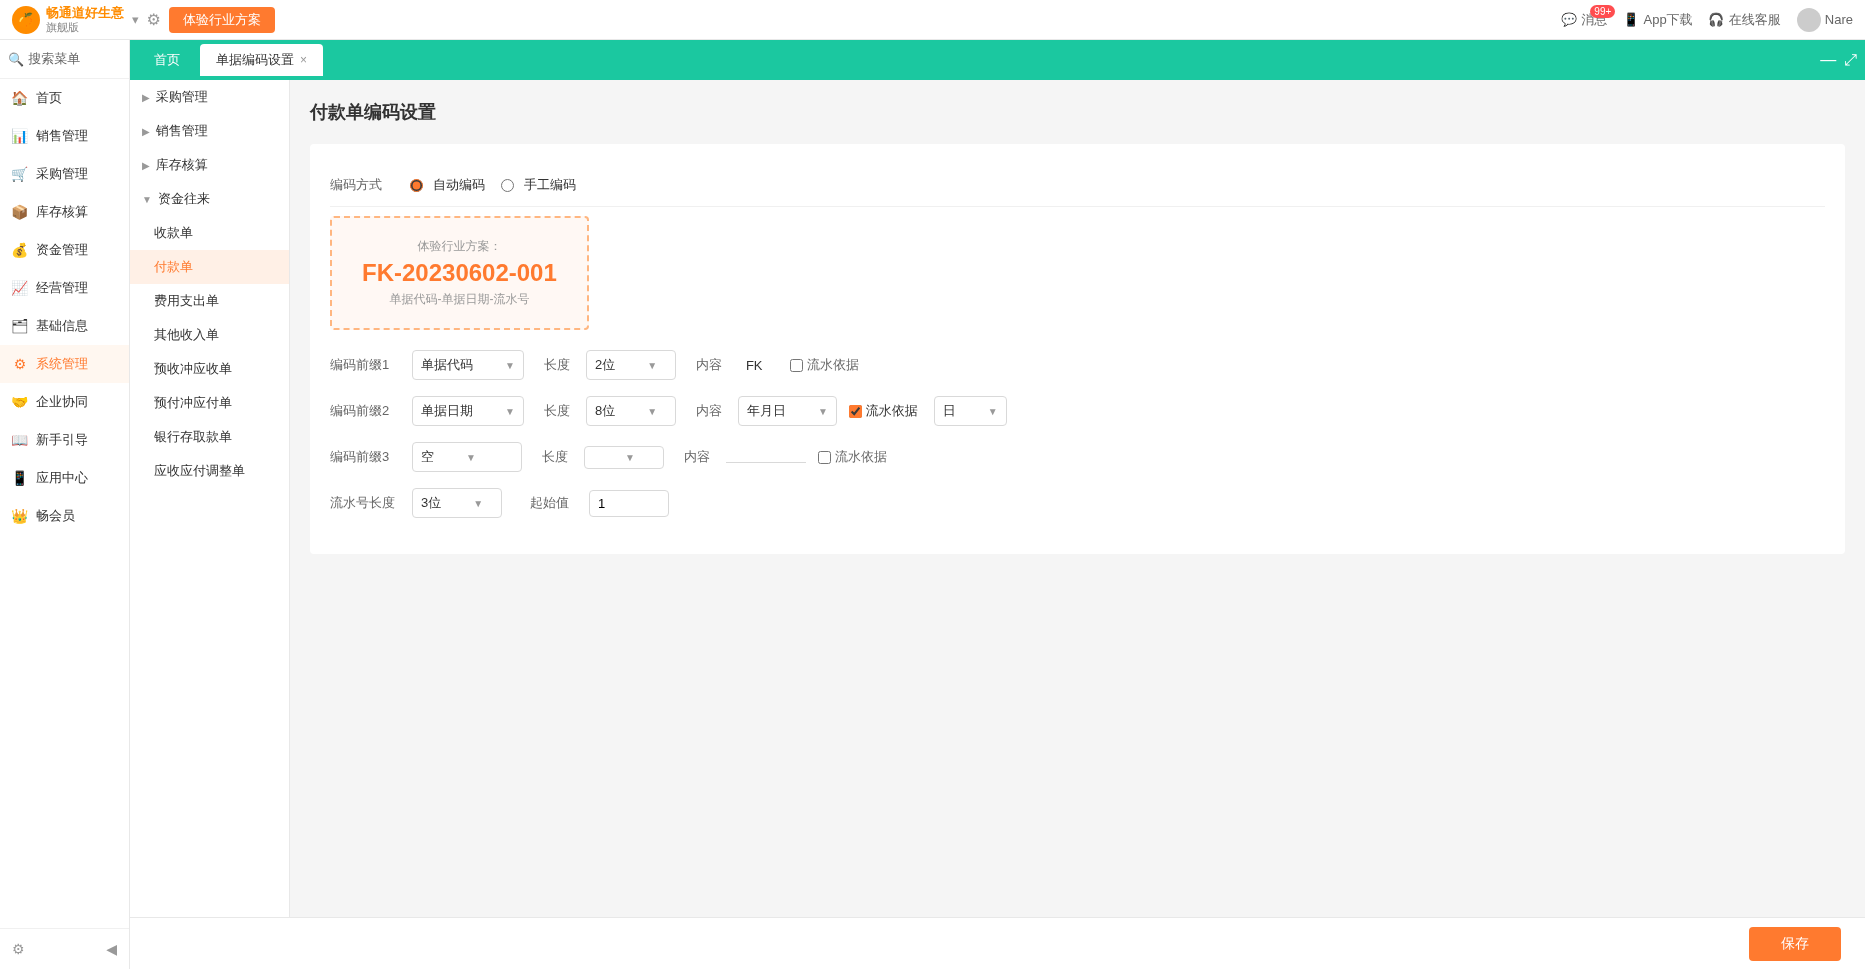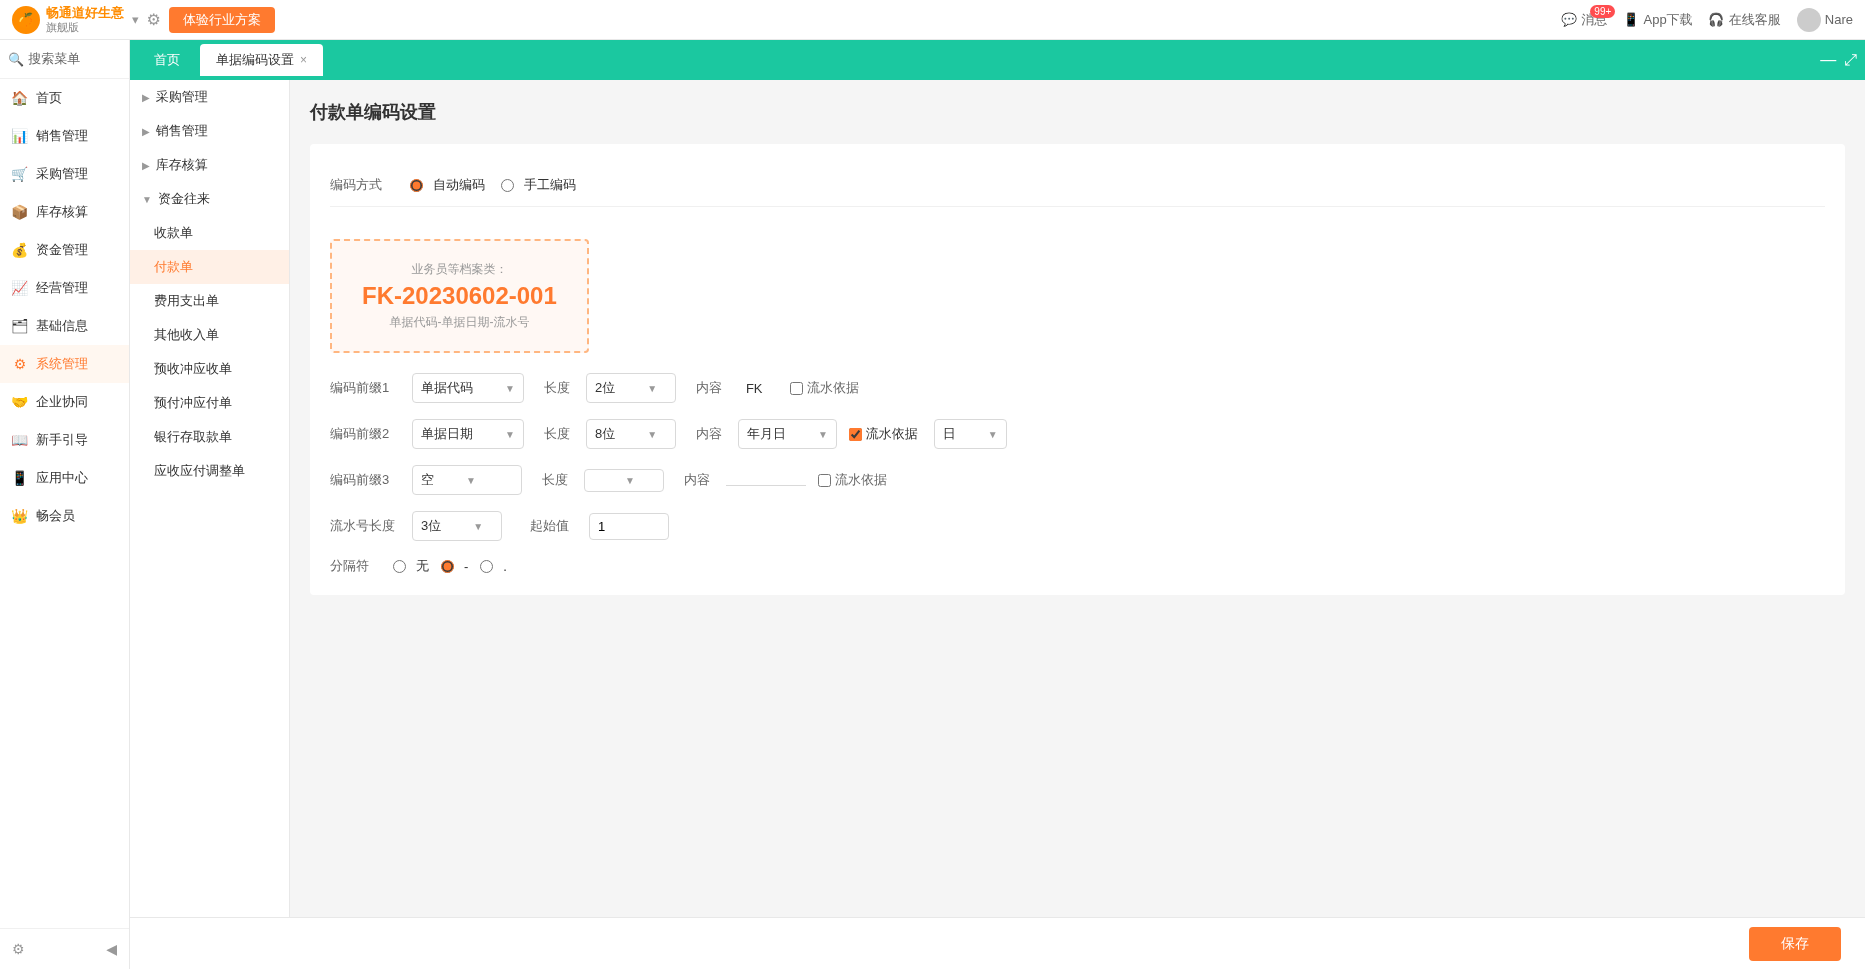--- a/index.html
+++ b/index.html
@@ -43,21 +43,21 @@
     .tabs-right-btn { color: white; cursor: pointer; font-size: 16px; }
 
     
     .page-content { flex: 1; background: #f5f5f5; overflow-y: auto; padding: 20px; }
     .page-title { font-size: 18px; font-weight: bold; color: #333; margin-bottom: 20px; }
 
     
     .card { background: white; border-radius: 4px; padding: 20px; }
 
     
-    .encoding-method-row { display: flex; align-items: center; gap: 20px; padding: 12px 0; border-bottom: 1px solid #f0f0f0; margin-bottom: 32px; }
+    .encoding-method-row { display: flex; align-items: center; gap: 20px; padding: 12px 0; border-bottom: 1px solid #f0f0f0; margin-bottom: 9px; }
     .encoding-label { color: #666; margin-right: 8px; }
     .radio-group { display: flex; align-items: center; gap: 16px; }
     .radio-item { display: flex; align-items: center; gap: 10px; cursor: pointer; }
     .radio-input { accent-color: #ff7a2f; }
 
     
     .info-text { font-size: 12px; color: #666; margin-bottom: 16px; line-height: 1.6; }
 
     
     .preview-box { border: 2px dashed #ffb680; background: #fff8f4; border-radius: 4px; padding: 20px 30px; display: inline-block; margin-bottom: 20px; text-align: center; }
@@ -275,21 +275,21 @@
                 <input type="radio" name="encoding" class="radio-input" style="">
                 <span>手工编码</span>
               </label>
             </div>
           </div>
 
           
 
           
           <div class="preview-box">
-            <div class="preview-label">业务员等档案类：</div>
+            <div class="preview-label">体验行业方案：</div>
             <div class="preview-code">FK-20230602-001</div>
             <div class="preview-desc">单据代码-单据日期-流水号</div>
           </div>
 
           
 
           
           <div class="form-row">
             <span class="form-label">编码前缀1</span>
             <div class="form-select form-select-wide">
@@ -361,35 +361,20 @@
             <span class="form-label">流水号长度</span>
             <div class="form-select">
               <span>3位</span>
               <span class="select-arrow">▼</span>
             </div>
             <span style="margin-left:16px; color:#666;">起始值</span>
             <input type="text" class="form-input" value="1" style="width: 80px; margin-left: 8px;">
           </div>
 
           
-          <div class="separator-row">
-            <span class="separator-label">分隔符</span>
-            <label class="radio-item" style="margin-left:12px;">
-              <input type="radio" name="separator" class="radio-input" style="">
-              <span>无</span>
-            </label>
-            <label class="radio-item">
-              <input type="radio" name="separator" checked="" class="radio-input" style="">
-              <span>-</span>
-            </label>
-            <label class="radio-item">
-              <input type="radio" name="separator" class="radio-input" style="">
-              <span>.</span>
-            </label>
-          </div>
 
         </div>
       </div>
     </div>
 
     <div class="bottom-bar">
       <button class="save-btn">保存</button>
     </div>
 
   </div>

